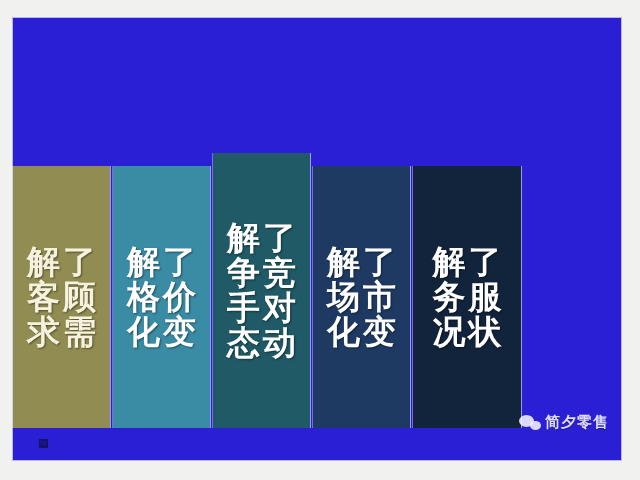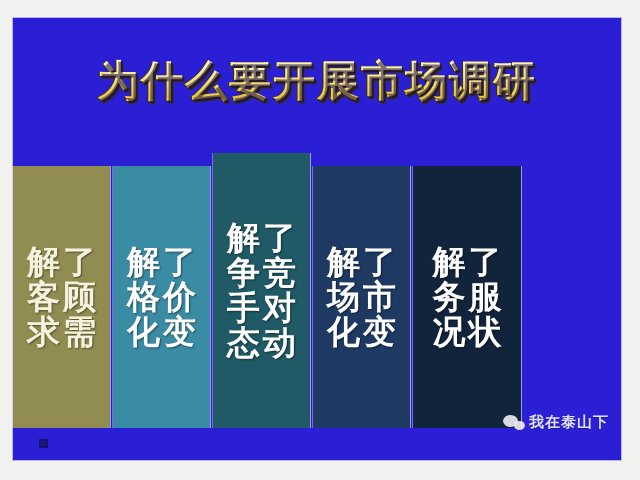--- a/index.html
+++ b/index.html
@@ -154,23 +154,20 @@
     pointer-events: none;
   }
 </style>
 </head>
 <body>
 
 <div id="stage">
 
   <div id="slide">
 
-    <div id="title-bar">
-      <div id="title-text">为什么要开展市场调研</div>
-    </div>
 
     <div id="columns">
         <div class="col" style="left: 0px; width: 97px; top: 18px; height: 262px; background: rgb(145, 141, 82);">
           <div class="vtext" style="margin-top: 78.5px;">
             <div class="vcol">
               <span class="ch" style="color: rgb(247, 242, 221);">了</span>
               <span class="ch" style="color: rgb(247, 242, 221);">顾</span>
               <span class="ch" style="color: rgb(247, 242, 221);">需</span>
             </div>
             <div class="vcol">
@@ -241,18 +238,18 @@
       </div>
 
     <div id="page-marker">72</div>
 
     <div id="wm-layer">
       <div id="wm-wechat">
         <span class="wx-icon">
           <span class="b1"></span>
             <span class="b2"></span>
         </span>
-        <span class="wx-label">我在泰山下</span>
+        <span class="wx-label">简夕零售</span>
       </div>
     </div>
 
   </div>
 </div>
 
 </body></html>

